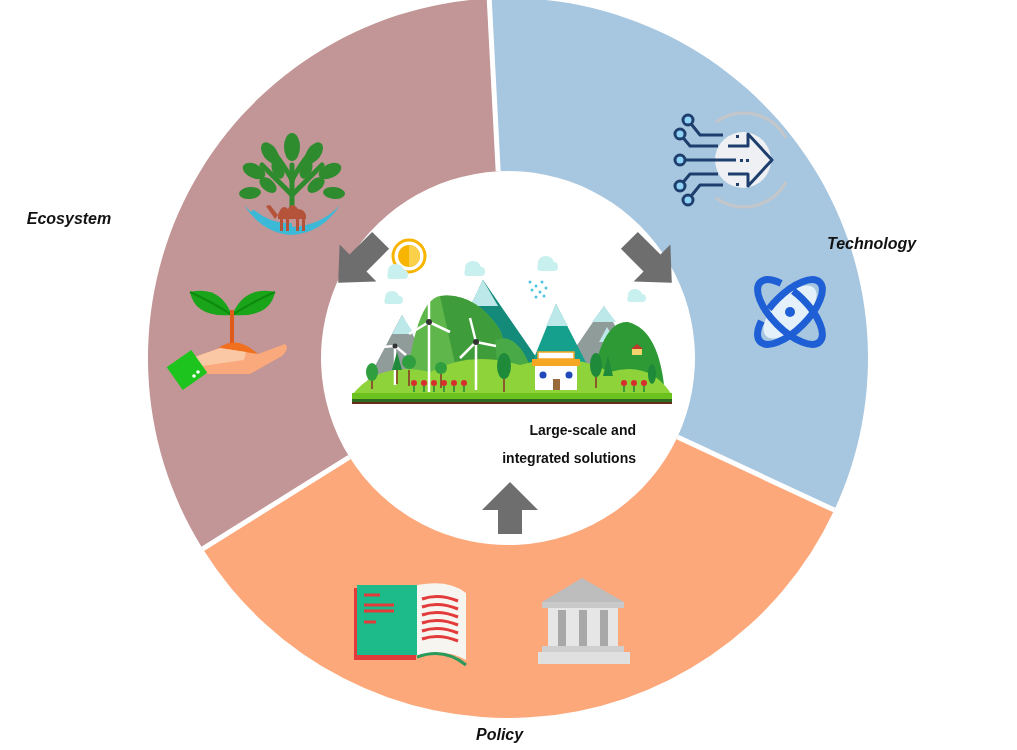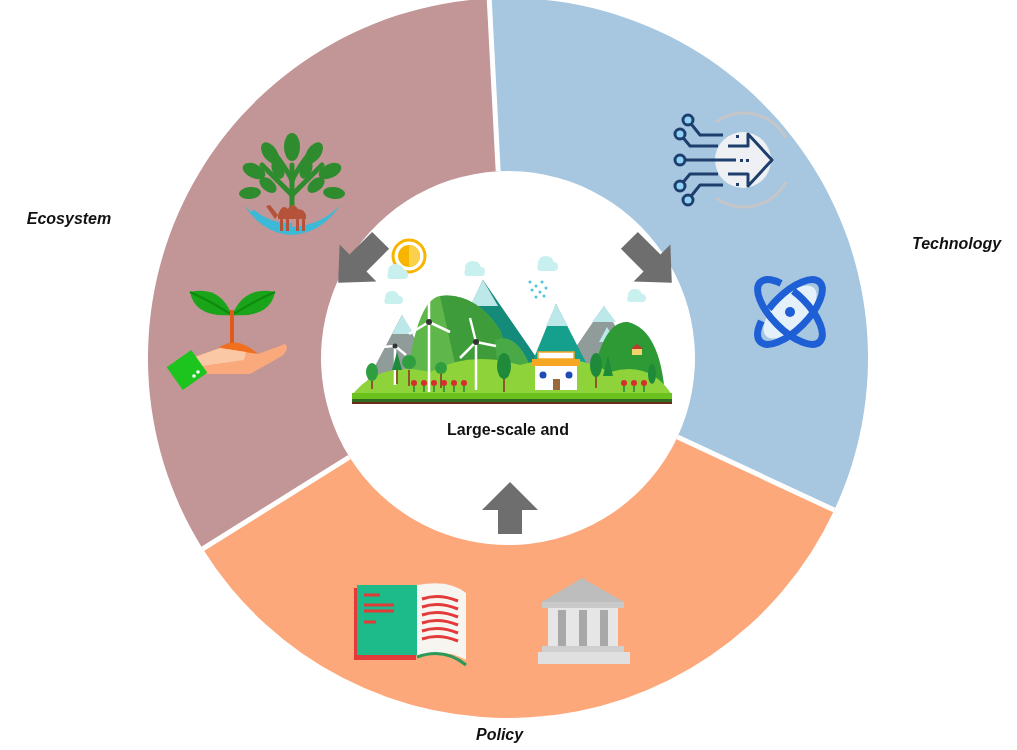--- a/index.html
+++ b/index.html
@@ -2,24 +2,24 @@
 <html><head>
 <meta charset="utf-8">
 <style>
   html, body { margin: 0; padding: 0; background: #ffffff; }
   body { width: 1017px; height: 750px; position: relative; overflow: hidden;
          font-family: "Liberation Sans", "DejaVu Sans", sans-serif; }
   #stage { position: absolute; left: 0; top: 0; width: 1017px; height: 750px; }
   .label { position: absolute; font-weight: bold; color: #111; font-size: 16px;
            line-height: 26px; white-space: nowrap; font-style: italic; }
   .label-eco { left: 9px; top: 206px; text-align: center; width: 120px; }
-  .label-tech { left: 912px; top: 231px; }
+  .label-tech { left: 827px; top: 231px; }
   .label-policy { left: 476px; top: 722px; }
   .center-text { position: absolute; left: 380px; top: 416px; width: 256px;
-                 text-align: center; font-weight: bold; font-size: 16px; line-height: 28px; color: #111; }
+                 text-align: right; font-weight: bold; font-size: 14px; line-height: 28px; color: #111; }
 </style>
 </head>
 <body>
 
 <svg id="stage" width="1017" height="750" viewBox="0 0 1017 750" xmlns="http://www.w3.org/2000/svg">
 
   <g>
 
     <path fill="#a7c6df" d="M 489.2 -1.5 A 360 360 0 0 1 834.3 510.1 L 677.5 437.0 A 187 187 0 0 0 498.2 171.3 Z"></path>
 
@@ -278,13 +278,14 @@
 </svg>
 
 <div class="label label-eco">
   <div>Ecosystem</div>
 </div>
 <div class="label label-tech">Technology</div>
 <div class="label label-policy">Policy</div>
 
 <div class="center-text">
   <div>Large-scale and</div>
+  <div>integrated solutions</div>
 </div>
 
 </body></html>

